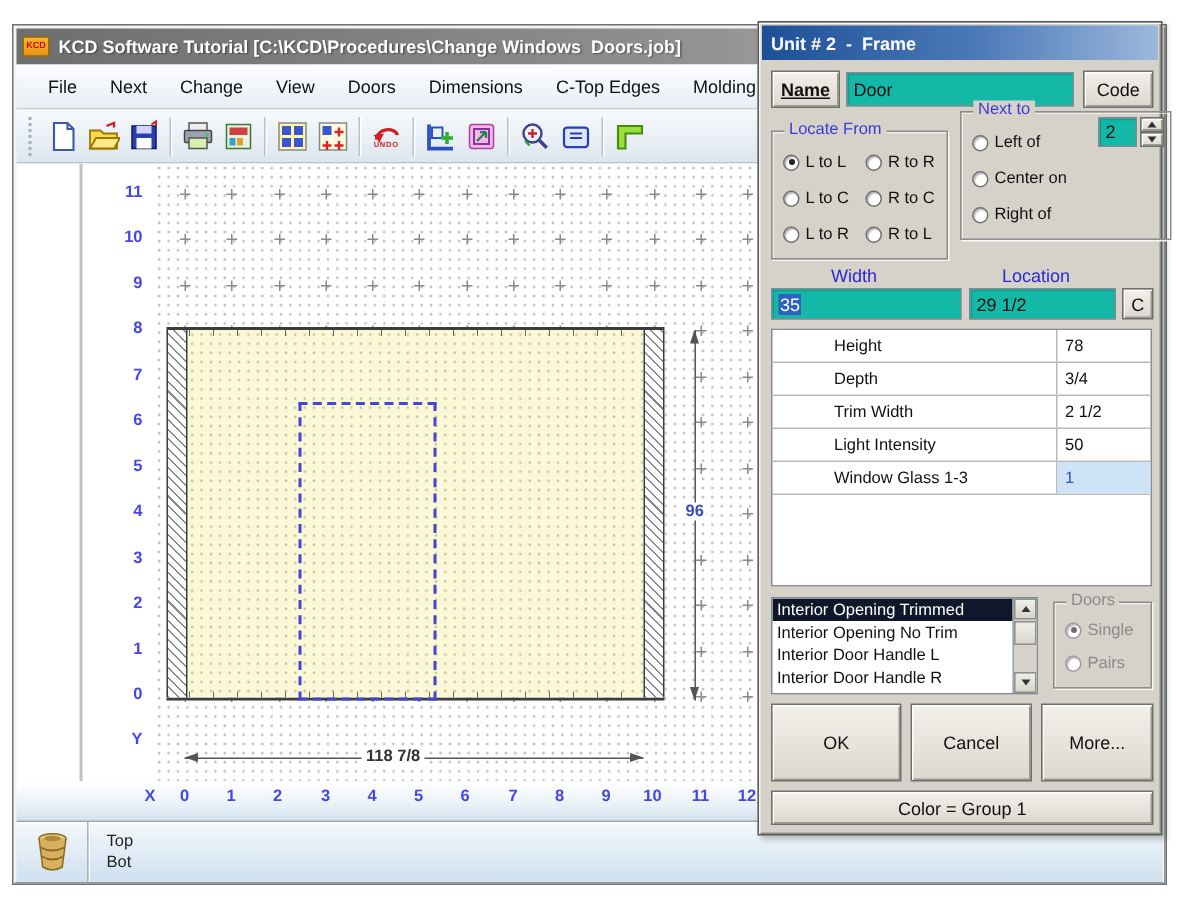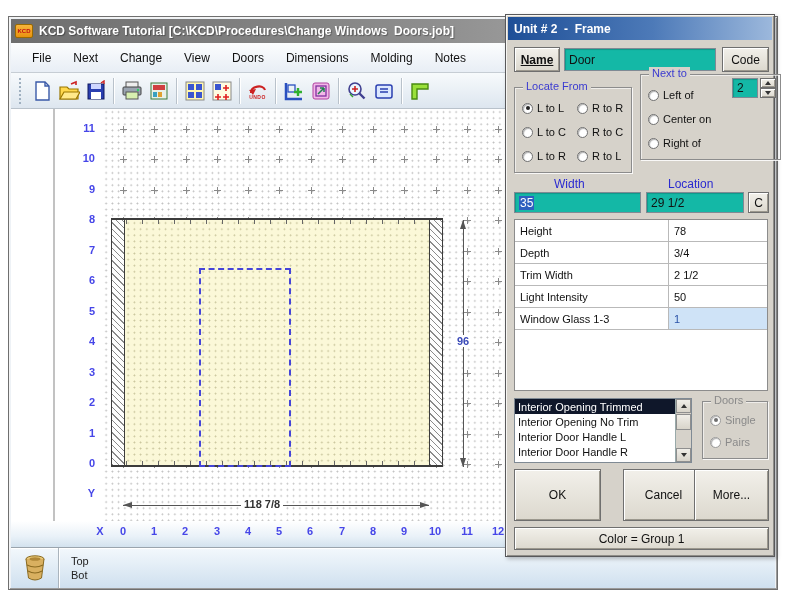--- a/index.html
+++ b/index.html
@@ -107,21 +107,21 @@
   .radio.checked::after { content:''; position:absolute; left:2.5px; top:2.5px; width:4px; height:4px; border-radius:50%; background:#222; }
   .rlabel { font-size:11px; color:#111; white-space:nowrap; }
   .disabled .rlabel { color:#8a8a8a; }
   .disabled .radio { border-color:#9a9a9a; }
   .disabled .radio.checked::after { background:#6f6f6f; }
   .collabel { position:absolute; font-size:12px; color:#2a2ad0; }
   .sel { background:#2f5fbf; color:#fff; padding:0 1px; }
 
   .prop-table { position:absolute; left:8px; top:204px; width:254px; height:172px; background:#fff; border:1px solid #8c8c8c; }
   .prow { display:flex; height:22px; border-bottom:1px solid #b9b9b9; }
-  .pname { width:154px; border-right:1px solid #b9b9b9; font-size:11px; color:#111; display:flex; align-items:center; padding-left:5px; }
+  .pname { width:154px; border-right:1px solid #b9b9b9; font-size:11px; color:#111; display:flex; align-items:center; padding-left:5px;margin-left:36px; }
   .pval { flex:1; font-size:11px; color:#111; display:flex; align-items:center; padding-left:5px; }
   .pval.hl { background:#cfe3f7; color:#2a52a8; }
 
   .listbox { position:absolute; left:8px; top:383px; width:178px; height:65px; background:#fff; border:1px solid #7f8a94; overflow:hidden; }
   .lrow { height:15px; font-size:11px; color:#111; padding-left:3px; white-space:nowrap; display:flex; align-items:center; }
   .lrow.selected { background:#0f172a; color:#fff; }
   .scroll { position:absolute; right:0; top:0; bottom:0; width:16px; background:#d6d2ca; border-left:1px solid #9aa; }
   .sbtn { height:14px; display:flex; align-items:center; justify-content:center;
     background:linear-gradient(#f0eee8,#d8d4ca); border:1px solid #8f8f8f; }
   .sthumb { height:16px; margin-top:1px; background:linear-gradient(#f0eee8,#d8d4ca); border:1px solid #8f8f8f; }
@@ -149,20 +149,21 @@
       <span class="title-text">KCD Software Tutorial [C:\KCD\Procedures\Change Windows  Doors.job]</span>
     </div>
 
     <div class="menu-bar">
       <span class="menu-item">File</span>
       <span class="menu-item">Next</span>
       <span class="menu-item">Change</span>
       <span class="menu-item">View</span>
       <span class="menu-item">Doors</span>
       <span class="menu-item">Dimensions</span>
+      <span class="menu-item">C-Top Edges</span>
       <span class="menu-item">Molding</span>
       <span class="menu-item">Notes</span>
     </div>
 
     <div class="toolbar">
       <div class="tb-handle"></div>
       <div class="tb-btn">
         <svg class="ic" width="22" height="22" viewBox="0 0 22 22">
             <path d="M5 2 h9 l4 4 v14 h-13 z" fill="#fff" stroke="#3a5aa8" stroke-width="1.4"></path>
             <path d="M14 2 v4 h4" fill="none" stroke="#3a5aa8" stroke-width="1.4"></path>
@@ -620,17 +621,17 @@
           <span class="radio checked"></span>
           <span class="rlabel">Single</span>
         </div>
       <div class="radio-row" style="left:7px;top:34px;">
           <span class="radio"></span>
           <span class="rlabel">Pairs</span>
         </div>
     </div>
 
     <div class="btn okrow-btn" style="left:8px;top:454px;width:87px;">OK</div>
-    <div class="btn okrow-btn" style="left:117px;top:454px;width:81px;">Cancel</div>
+    <div class="btn okrow-btn" style="left:101px;top:454px;width:81px;">Cancel</div>
     <div class="btn okrow-btn" style="left:188px;top:454px;width:75px;">More...</div>
     <div class="btn" style="position:absolute;left:8px;top:512px;width:255px;height:23px;font-size:12px;">Color = Group 1</div>
   </div>
 </div>
 
 </body></html>

